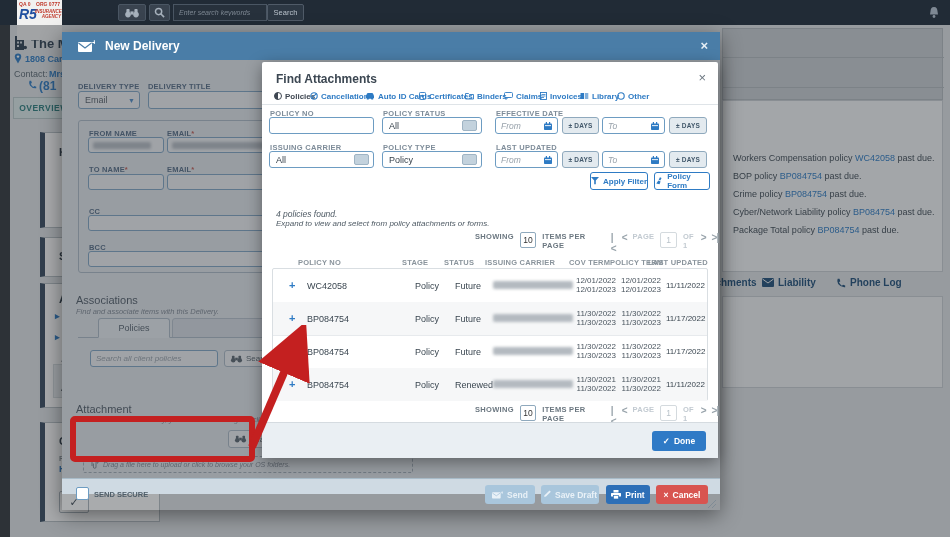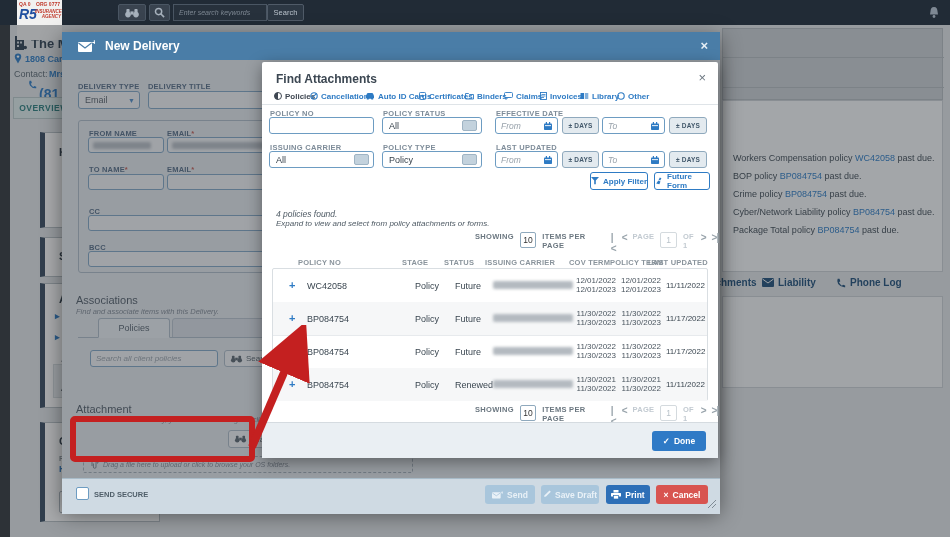--- a/index.html
+++ b/index.html
@@ -57,21 +57,21 @@
   .redact{background:#b4bac0;border-radius:2px;filter:blur(1.5px)}
   .fieldset{border:1px solid #a6b7c4;border-radius:3px}
   .h2{font-size:11px;font-weight:normal;color:#2c3a46}
   .hint{font-size:7.5px;font-style:italic;color:#6b7680;white-space:nowrap}
   .atab{background:#f7fafc;border:1px solid #a6b7c4;border-bottom:1px solid #f7fafc;border-radius:3px 3px 0 0;display:flex;align-items:center;justify-content:center;font-size:9px;color:#33424e}
   .atab2{background:#dfe5ea;border:1px solid #b6c2cc;border-radius:3px 3px 0 0}
   .tabline{border-bottom:1px solid #a6b7c4}
   .srchbtn{background:#fff;border:1px solid #a6b7c4;border-radius:3px;display:flex;align-items:center;gap:3px;padding:0 5px;font-size:8px;color:#3a4750;white-space:nowrap}
   .dropzone{border:1px dashed #9aa6b0;border-radius:2px;display:flex;align-items:center;gap:4px;padding:0 6px;color:#6b7680;font-size:7px;font-style:italic;white-space:nowrap}
   .bodydim{left:0;top:28px;width:658px;height:418px;background:rgba(82,88,94,.55);z-index:3}
-  .mfoot{left:0;top:446px;width:658px;height:36px;background:#cfdae3;border-top:1px solid #a9bcc9}
+  .mfoot{left:0;top:446px;width:658px;height:16px;background:#cfdae3;border-top:1px solid #a9bcc9}
   .cbx{background:#fff;border:1.5px solid #6d9cc2;border-radius:2px}
   .btn{display:flex;align-items:center;justify-content:center;gap:4px;border-radius:3px;font-size:8.5px;font-weight:bold;white-space:nowrap}
   .btn-dis{background:#a9c6dc;color:#e9f1f7}
   .btn-print{background:#2d6fb7;color:#fff}
   .btn-cancel{background:#d85450;color:#fff}
 
   
   .dialog{left:262px;top:62px;width:456px;height:396px;background:#fff;z-index:20;box-shadow:0 4px 16px rgba(0,0,0,.4);border-radius:2px}
   .dtitle{font-size:12px;color:#3c4752;font-weight:bold}
   .dclose{font-size:13px;color:#6b7680}
@@ -159,21 +159,21 @@
     <polygon points="1.2,5.4 6.8,5.4 4,10.6"></polygon>
     <circle cx="4" cy="3.6" r="1.2" fill="#fff"></circle>
   </svg>
 <div class="abs pg-blue" style="left:25px;top:54px;font-size:9px;z-index:1;white-space:nowrap">1808 Carolin</div>
 
 <div class="abs pg-gray" style="left:14px;top:69px;font-size:9px;z-index:1">Contact:</div>
 <div class="abs pg-blue" style="left:49px;top:69px;font-size:9px;z-index:1">Mrs. L</div>
 <svg class="abs" style="left:28px;top:80px;z-index:1" width="9" height="9" viewBox="0 0 12 12" fill="#2e7bc4">
     <path d="M2 1 L4.2 1 L5.2 4 L3.6 5 Q5 8 7 9.4 L8.5 8 L11 9 L11 11 Q6 11.6 2.6 7.2 Q.6 4.4 2 1 Z"></path>
   </svg>
-<div class="abs pg-blue" style="left:39px;top:86px;font-size:14px;z-index:1">(81</div>
+<div class="abs pg-blue" style="left:39px;top:79px;font-size:12px;z-index:1">(81</div>
 
 <div class="abs overview" style="left:13px;top:97px;width:62px;height:22px;z-index:1">OVERVIEW</div>
 
 <div class="abs panel" style="left:40px;top:132px;width:120px;height:96px">
   <div class="ptitle" style="position:absolute;left:14px;top:13px">Key Indica</div>
 </div>
 <div class="abs panel" style="left:40px;top:237px;width:120px;height:40px">
   <div class="ptitle" style="position:absolute;left:14px;top:12px">Stick-e-No</div>
 </div>
 <div class="abs panel" style="left:40px;top:283px;width:120px;height:125px">
@@ -478,21 +478,21 @@
     <svg width="8" height="8" viewBox="0 0 10 10" fill="#2e7bc4">
         <polygon points="0,0 10,0 6,4.5 6,9 4,9 4,4.5"></polygon>
       </svg>
     <span>Apply Filter</span>
   </div>
   <div class="abs blubtn" style="left:392px;top:110px;width:56px;height:18px">
     <svg width="9" height="8" viewBox="0 0 10 9" fill="#2e7bc4">
         <polygon points="6,0 8,1 6.5,4 4.5,3"></polygon>
         <path d="M4.2 3.8 L6.8 5 L5.5 8.5 L1.5 7.5 Z"></path>
       </svg>
-    <span>Future Form</span>
+    <span>Policy Form</span>
   </div>
 
   <div class="ritalic" style="position:absolute;left:14px;top:147px">4 policies found.</div>
   <div class="ritalic" style="position:absolute;left:14px;top:157px;font-size:8px">Expand to view and select from policy attachments or forms.</div>
 
   <div class="abs pgrow" style="left:213px;top:170px;height:15px">
     <span class="pglabel">SHOWING</span>
     <span class="pgbox">10</span>
     <span class="pglabel">ITEMS PER PAGE</span>
     <span style="width:18px"></span>

